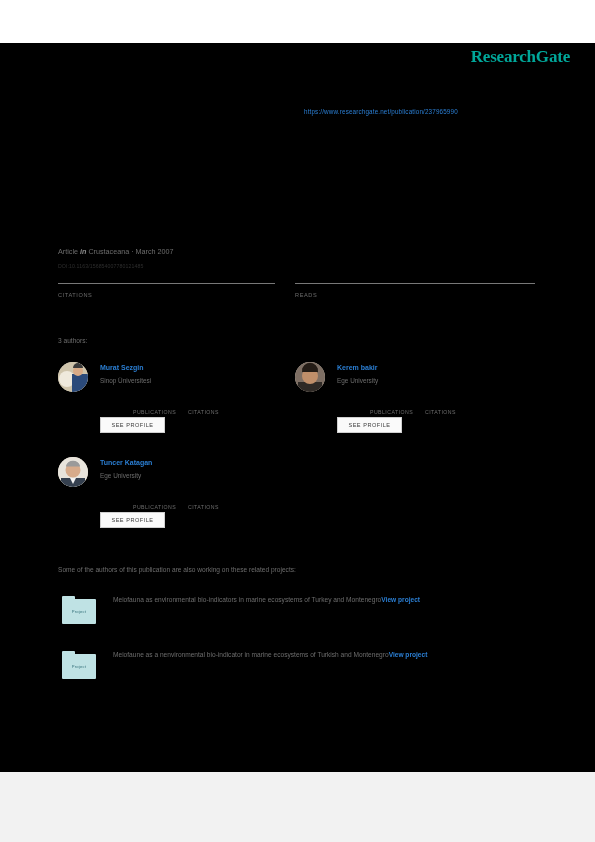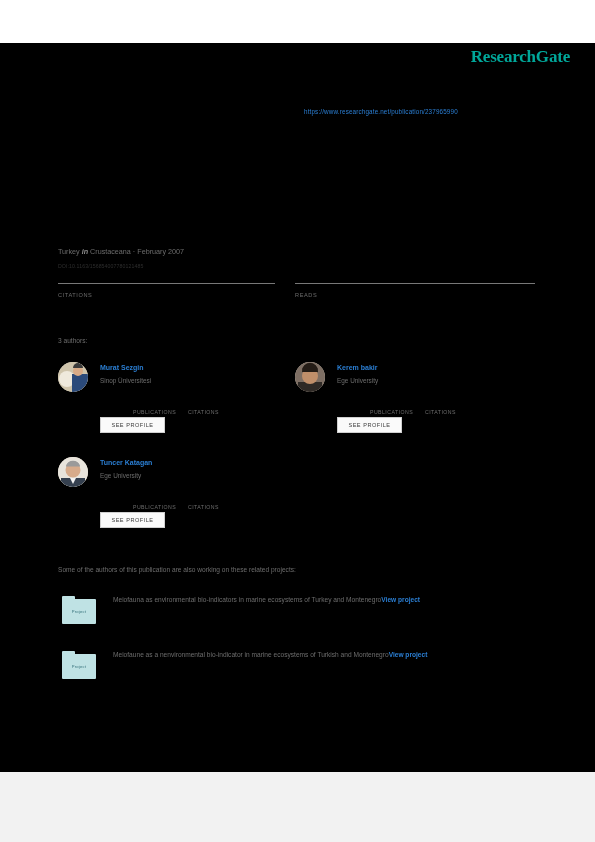--- a/index.html
+++ b/index.html
@@ -166,25 +166,25 @@
 
   <div class="dark-region"></div>
 
   <div class="rg-logo">ResearchGate</div>
 
   <div class="rg-url">https://www.researchgate.net/publication/237965990</div>
 
   <div class="invisible-title"></div>
 
   <div class="article-line">
-    <span class="lbl">Turkey</span>
+    <span class="lbl">Article</span>
     <span class="it">in</span>
     <span class="src">Crustaceana</span>
     <span class="src">·</span>
-    <span class="src">February 2007</span>
+    <span class="src">March 2007</span>
   </div>
 
   <div class="doi-line">DOI:10.1163/156854007780121485</div>
 
   <div class="stat-rule left"></div>
   <div class="stat-rule right"></div>
 
   <div class="stat-value left"></div>
   <div class="stat-label left">CITATIONS</div>
 

